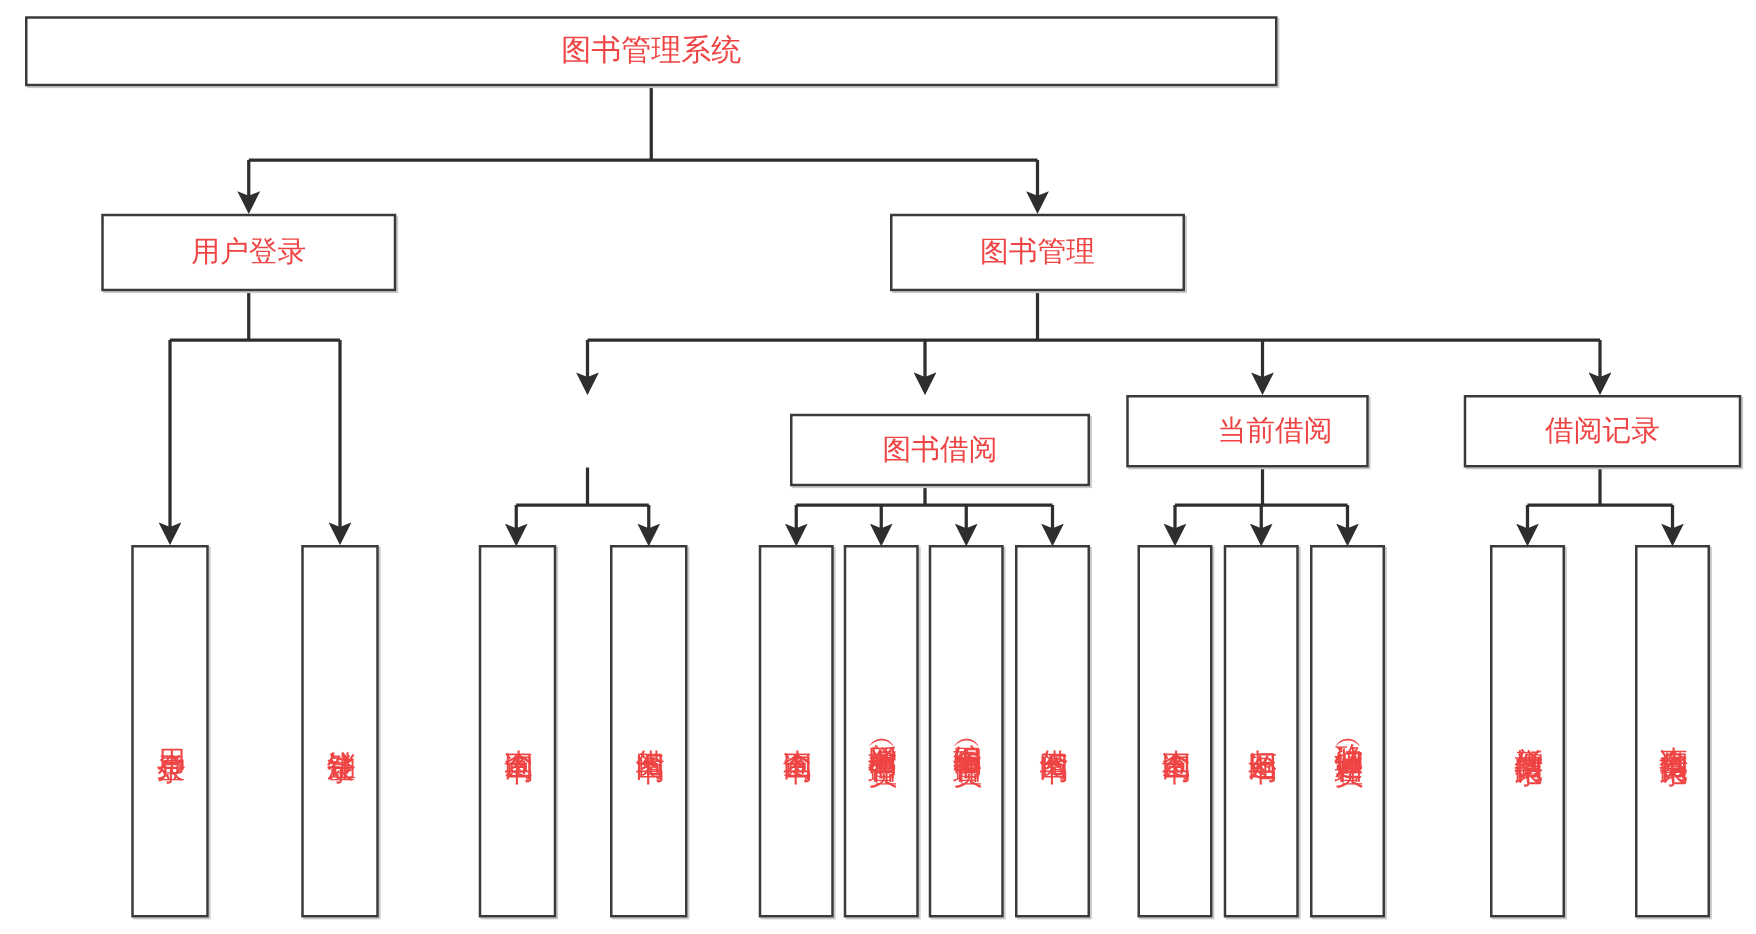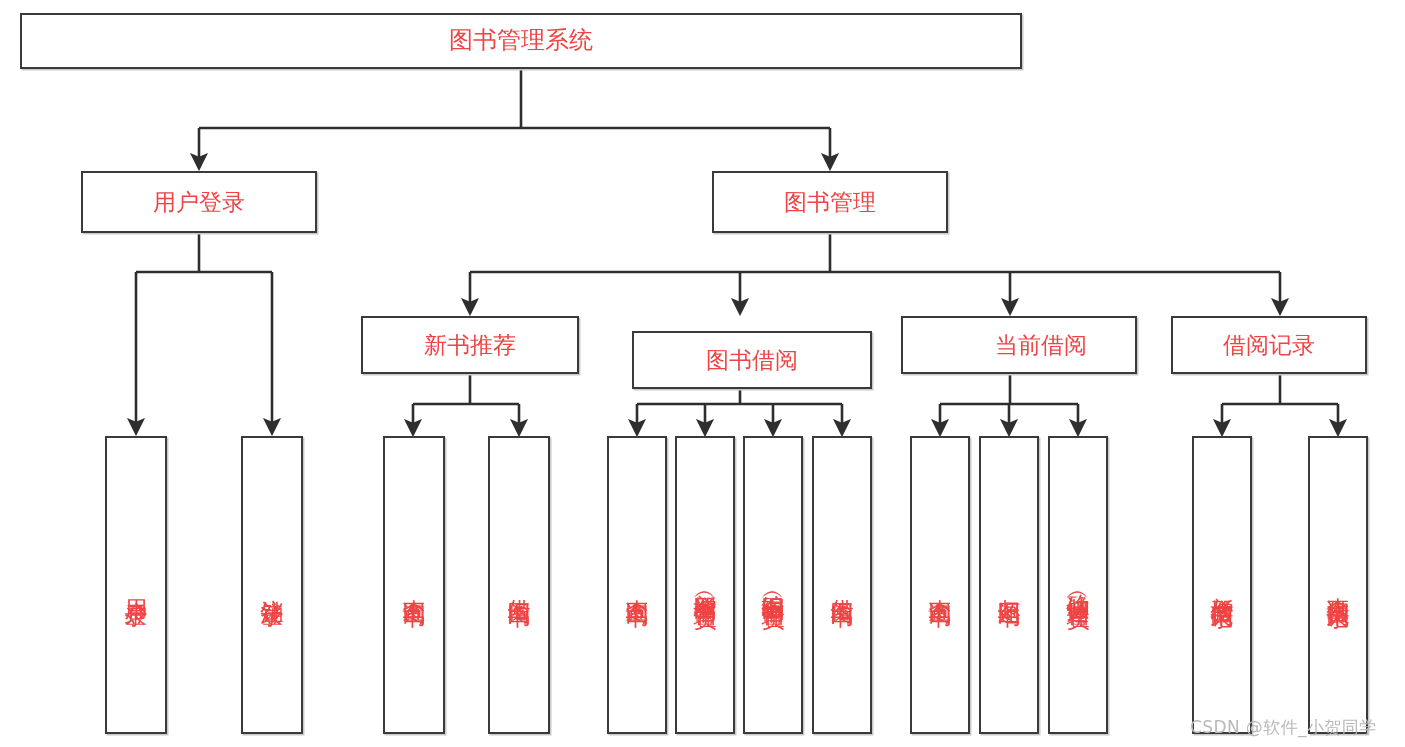--- a/index.html
+++ b/index.html
@@ -133,33 +133,30 @@
   </div>
 
   <div class="node horiz" style="left:81px; top:171px; width:236px; height:62px;">
     <span class="label">用户登录</span>
   </div>
 
   <div class="node horiz" style="left:712px; top:171px; width:236px; height:62px;justify-content:center;">
     <span class="label">图书管理</span>
   </div>
 
-  <div class="node horiz" style="left:361px; top:316px; width:218px; height:58px;">
-    <span class="label">新书推荐</span>
-  </div>
 
   <div class="node horiz" style="left:632px; top:316px; width:240px; height:58px;margin-top:15px;">
     <span class="label">图书借阅</span>
   </div>
 
-  <div class="node horiz" style="left:901px; top:316px; width:236px; height:58px;padding-left:44px;">
+  <div class="node horiz" style="left:901px; top:316px; width:194px; height:58px;padding-left:44px;">
     <span class="label">当前借阅</span>
   </div>
 
-  <div class="node horiz" style="left:1171px; top:316px; width:196px; height:58px;">
+  <div class="node horiz" style="left:1171px; top:316px; width:222px; height:58px;">
     <span class="label">借阅记录</span>
   </div>
 
   <div class="node vert" style="left:105px; top:436px; width:62px; height:298px;">
     <span class="label">用户登录</span>
   </div>
 
   <div class="node vert" style="left:241px; top:436px; width:62px; height:298px;">
     <span class="label">注销登录</span>
   </div>
@@ -201,15 +198,14 @@
   </div>
 
   <div class="node vert" style="left:1192px; top:436px; width:60px; height:298px;">
     <span class="label">新增借阅记录</span>
   </div>
 
   <div class="node vert" style="left:1308px; top:436px; width:60px; height:298px;">
     <span class="label">查询借阅记录</span>
   </div>
 
-  <div class="watermark">CSDN @软件_小贺同学</div>
 
 </div>
 
 </body></html>

